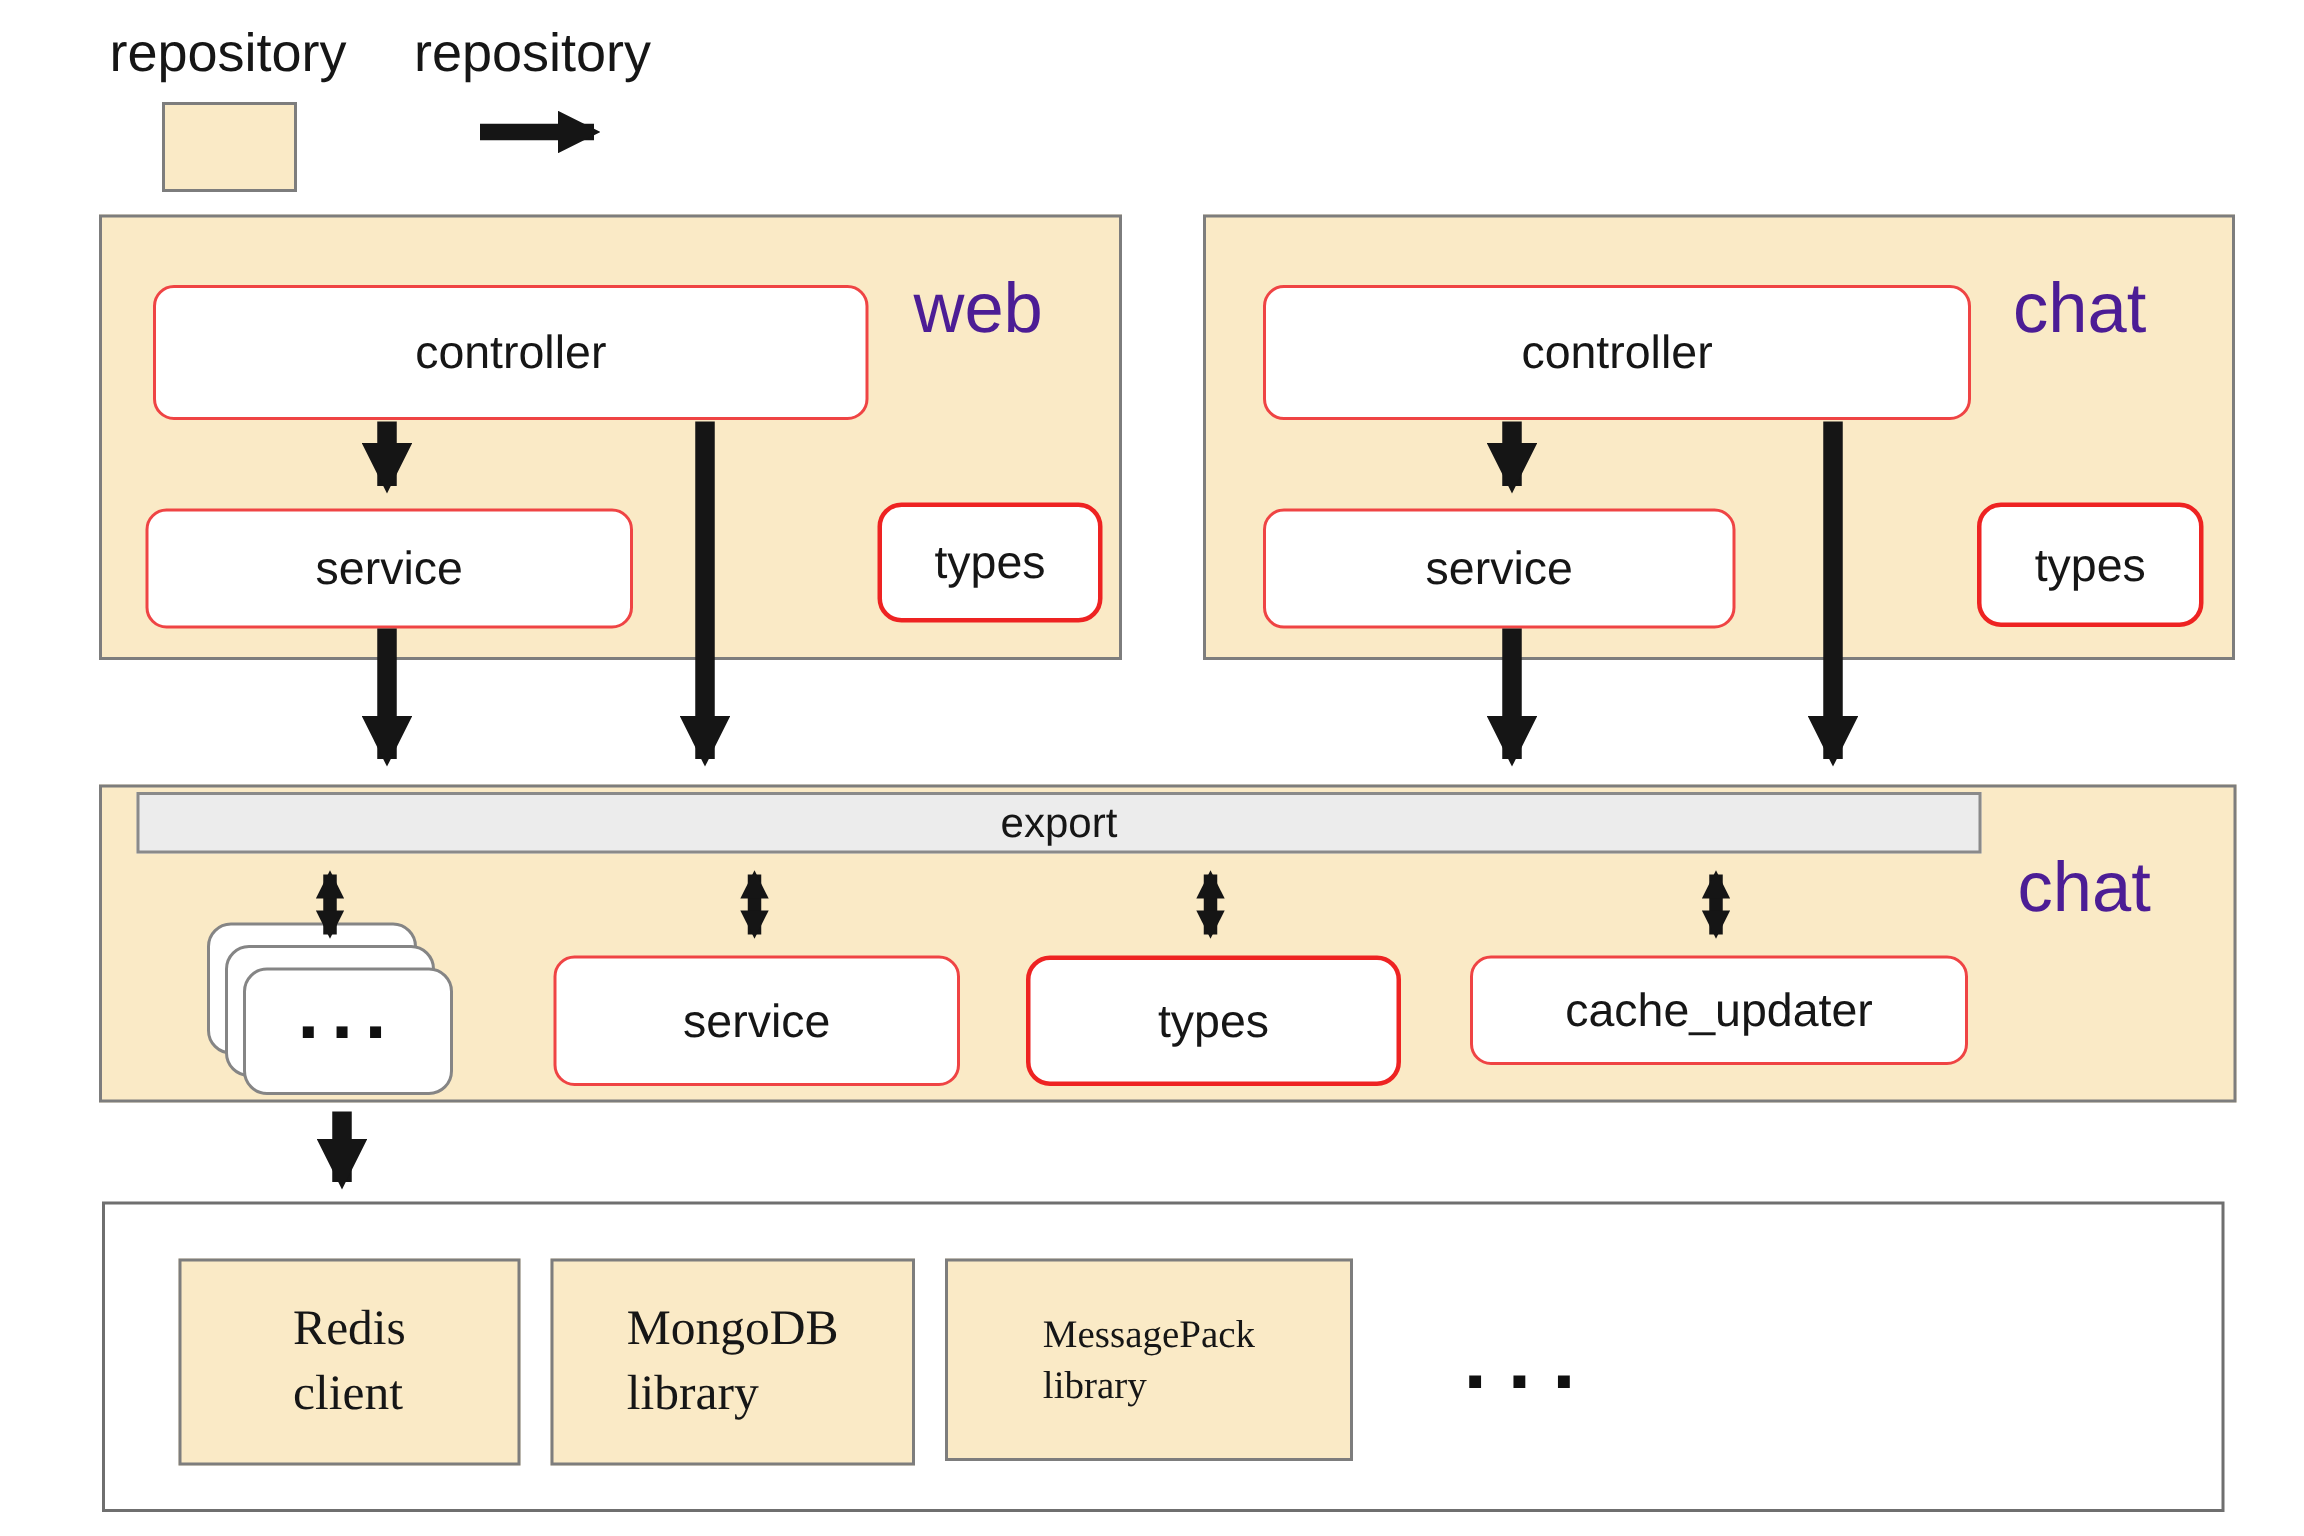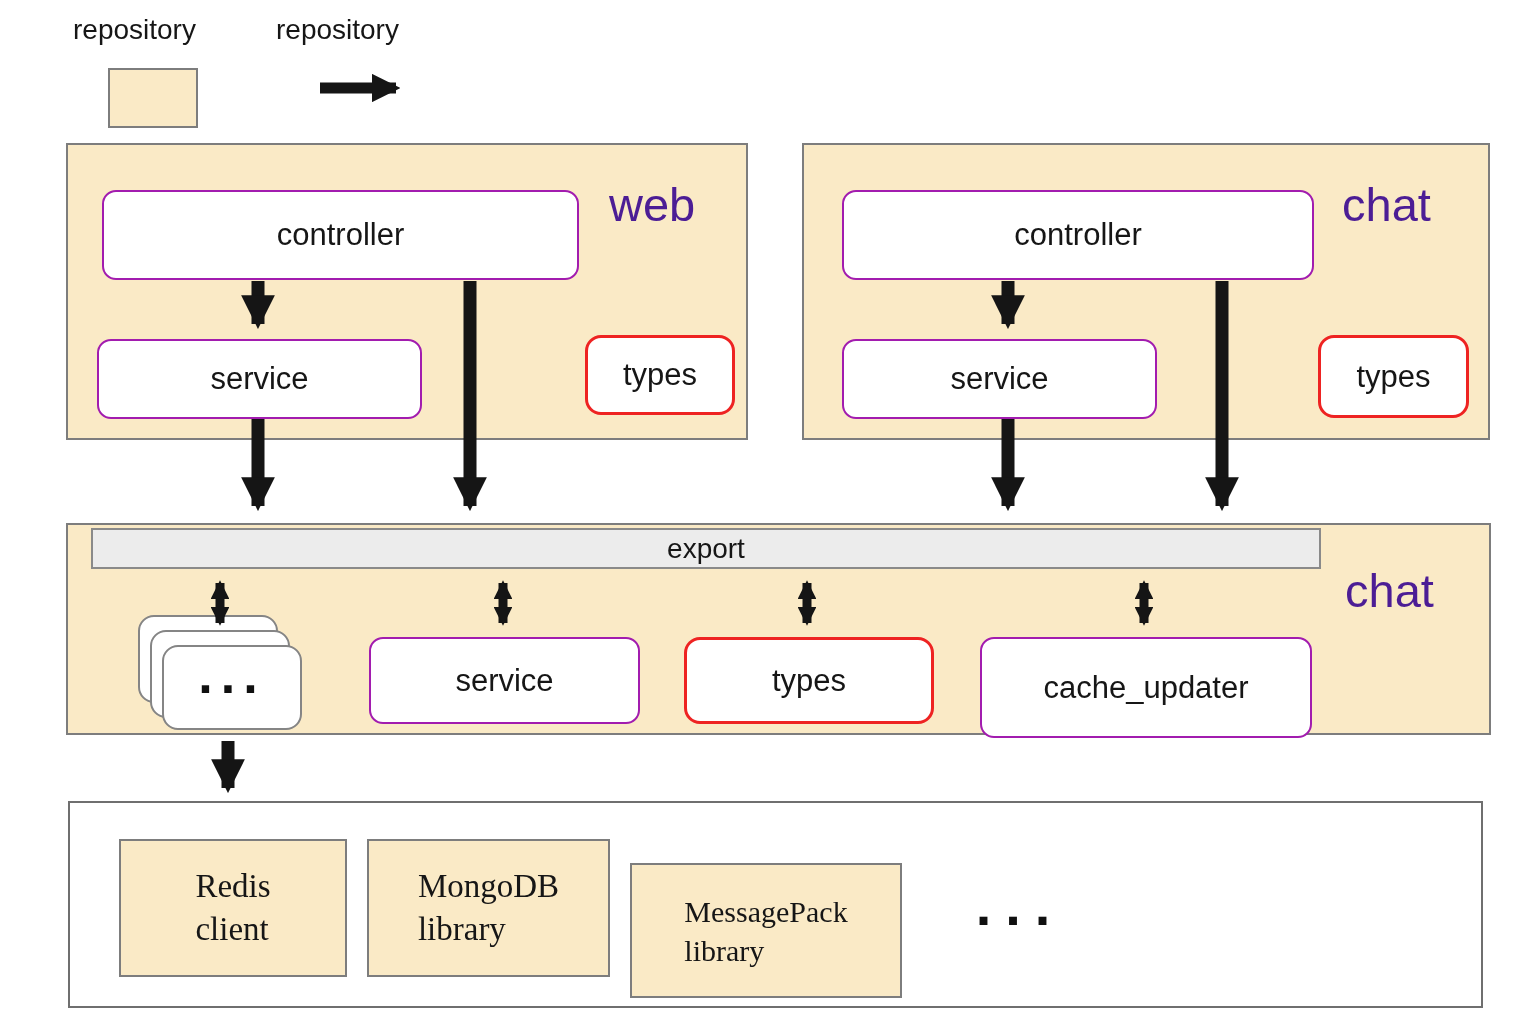--- a/index.html
+++ b/index.html
@@ -3,38 +3,38 @@
 <meta charset="utf-8">
 <style>
   html,body{margin:0;padding:0;}
   body{
     width:1536px;height:1024px;position:relative;background:#ffffff;
     font-family:"Liberation Sans", sans-serif;color:#161616;overflow:hidden;
   }
   .abs{position:absolute;box-sizing:border-box;}
   .repo{background:var(--tan,#faeac6);border:2px solid #7d7d7d;}
   .module{
-    background:#ffffff;border:2px solid #a21caf;border-radius:14px;
+    background:#ffffff;border:2px solid #ef4444;border-radius:14px;
     display:flex;align-items:center;justify-content:center;
     font-size:31px;color:#161616;
   }
   .module.red{border:3px solid var(--red,#ee2322);border-radius:16px;}
   .repo-title{font-size:47px;color:#4c1d95;white-space:nowrap;}
-  .legend-label{font-size:28px;color:#161616;white-space:nowrap;}
+  .legend-label{font-size:36px;color:#161616;white-space:nowrap;}
   .export-bar{
     background:var(--grayfill,#ececec);border:2px solid #8a8a8a;
     display:flex;align-items:center;justify-content:center;font-size:28px;
   }
   .npm-box{background:#ffffff;border:2px solid #6f6f6f;}
   .pkg{
     background:var(--tan,#faeac6);border:2px solid #7d7d7d;
     display:flex;align-items:center;justify-content:center;text-align:left;
     font-size:33px;line-height:1.3;white-space:pre-line;font-family:Liberation Serif, serif;
   }
-  .pkg.small{font-size:30px;margin-top:24px;}
+  .pkg.small{font-size:26px;}
   .card{background:#ffffff;border:2px solid #858585;border-radius:16px;}
   .dots{
     display:flex;align-items:center;justify-content:center;
     font-weight:bold;letter-spacing:8px;color:#101010;
   }
   svg.overlay{position:absolute;left:0;top:0;pointer-events:none;z-index:6;}
 </style>
 </head>
 <body>
 
@@ -63,21 +63,21 @@
   <div class="abs" style="left:0;top:0;width:100%;height:100%;">
     <div class="abs card" style="left:70px;top:90px;width:140px;height:88px;"></div>
     <div class="abs card" style="left:82px;top:105px;width:140px;height:88px;"></div>
     <div class="abs card" style="left:94px;top:120px;width:140px;height:85px;">
       <div class="dots" style="width:100%;height:100%;font-size:52px;transform:translateY(-13px);">...</div>
     </div>
   </div>
 
   <div class="abs module" style="left:301px;top:112px;width:271px;height:87px;">service</div>
   <div class="abs module red" style="left:616px;top:112px;width:250px;height:87px;">types</div>
-  <div class="abs module" style="left:912px;top:112px;width:332px;height:101px;">cache_updater</div>
+  <div class="abs module" style="left:912px;top:112px;width:332px;height:73px;">cache_updater</div>
 </div>
 
 <div class="abs npm-box" style="left:68px;top:801px;width:1415px;height:207px;">
   <div class="abs pkg" style="left:49px;top:36px;width:228px;height:138px;">Redis
 client</div>
   <div class="abs pkg" style="left:297px;top:36px;width:243px;height:138px;">MongoDB
 library</div>
   <div class="abs pkg small" style="left:560px;top:36px;width:272px;height:135px;">MessagePack
 library</div>
   <div class="abs dots" style="left:885px;top:62px;width:130px;height:80px;font-size:56px;letter-spacing:14px;">...</div>

